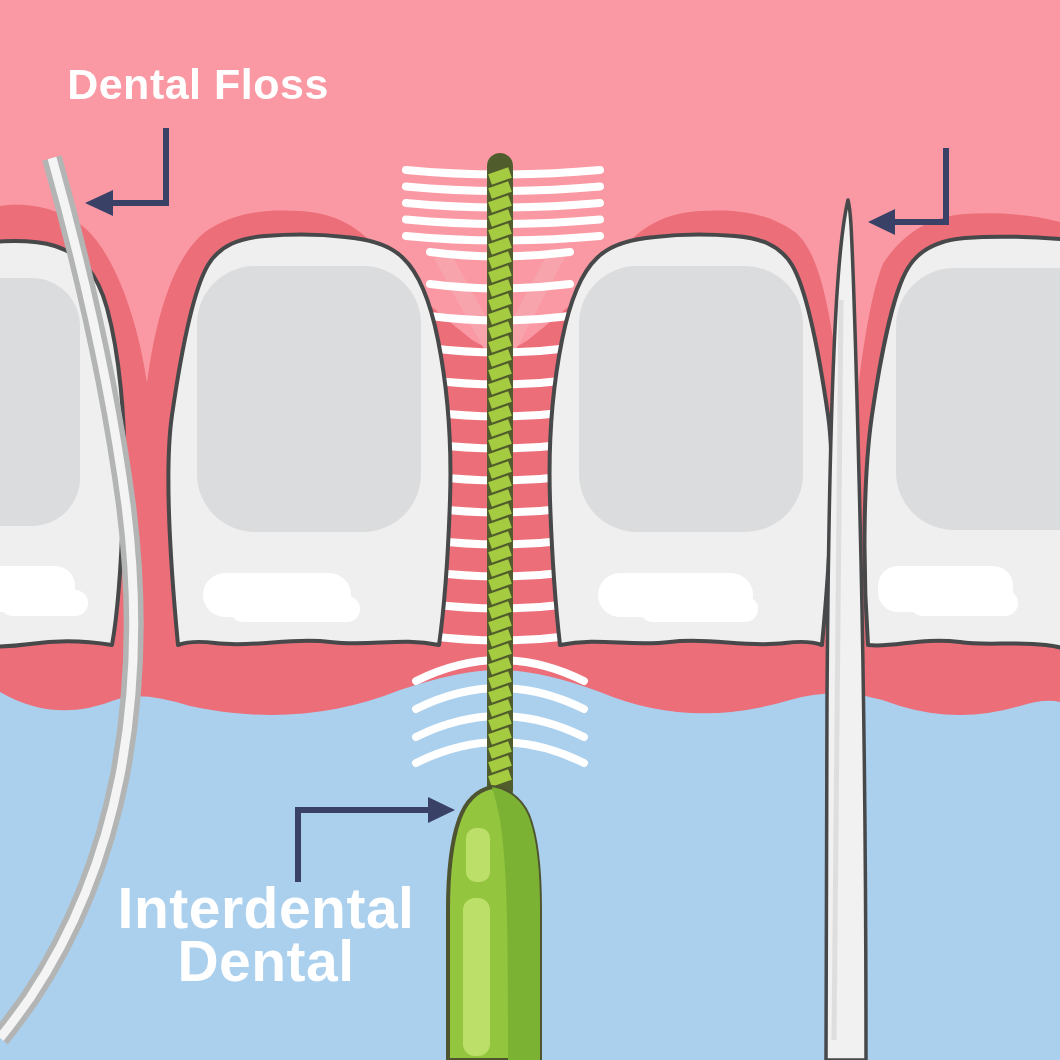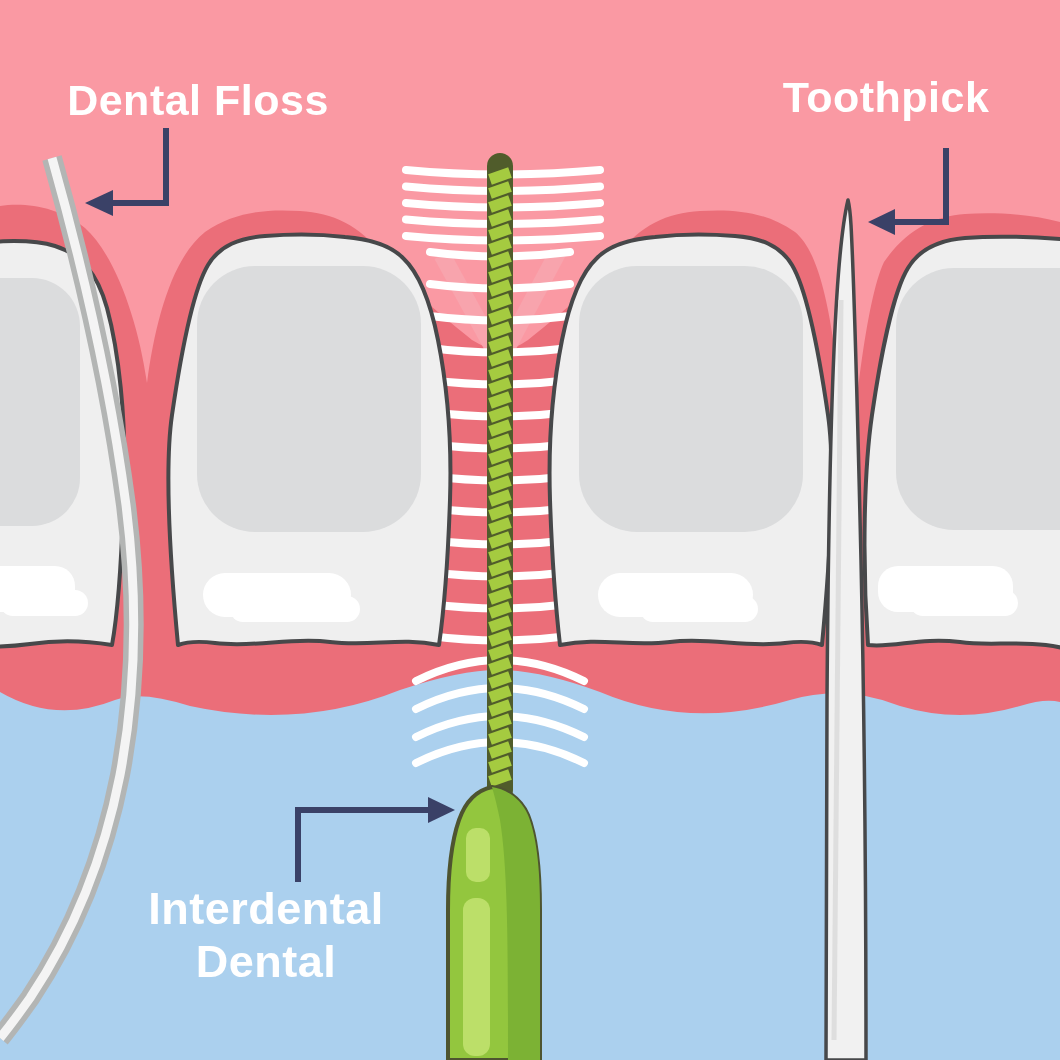--- a/index.html
+++ b/index.html
@@ -3,21 +3,21 @@
 <meta charset="utf-8">
 <style>
   html,body{margin:0;padding:0;}
   body{width:1060px;height:1060px;position:relative;overflow:hidden;
        font-family:"Liberation Sans","DejaVu Sans",sans-serif;}
   #stage{position:absolute;inset:0;}
   svg{display:block;}
   .label{position:absolute;color:var(--label-white);font-weight:bold;
          text-align:center;letter-spacing:.5px;line-height:52px;}
   .label-lg{font-size:43px;}
-  .label-xl{font-size:45px;line-height:53px;}
+  .label-xl{font-size:57px;line-height:53px;}
   #bristles path{stroke:var(--bristle-white);stroke-width:8;fill:none;stroke-linecap:round;}
   #wire-twists line{stroke:var(--wire-green);stroke-width:11;}
   .tooth-body{fill:var(--tooth-fill);stroke:var(--tooth-outline);stroke-width:4;stroke-linejoin:round;}
   .tooth-shadow{fill:var(--tooth-shadow);}
   .tooth-shine{fill:var(--tooth-shine);}
   .arrow-line{stroke:var(--arrow-navy);stroke-width:6;fill:none;}
   .arrow-head{fill:var(--arrow-navy);}
 </style>
 </head>
 <body>
@@ -208,21 +208,20 @@
   <g>
     <path class="arrow-line" d="M 946,148 L 946,222 L 890,222"></path>
     <polygon class="arrow-head" points="868,222 895,209 895,235"></polygon>
   </g>
   <g>
     <path class="arrow-line" d="M 298,882 L 298,810 L 432,810"></path>
     <polygon class="arrow-head" points="455,810 428,797 428,823"></polygon>
   </g>
 </svg>
 
-<div class="label label-lg" style="left:38px;top:74px;width:320px;">Dental Floss</div>
-
-<div class="label label-lg" style="left:760px;top:71px;width:252px;">Toothpick</div>
+<div class="label label-lg" style="left:38px;top:58px;width:320px;">Dental Floss</div>
+
 
 <div class="label label-xl" style="left:106px;top:882px;width:320px;">
   <div>Interdental</div>
   <div>Dental</div>
 </div>
 </div>
 
 </body></html>

